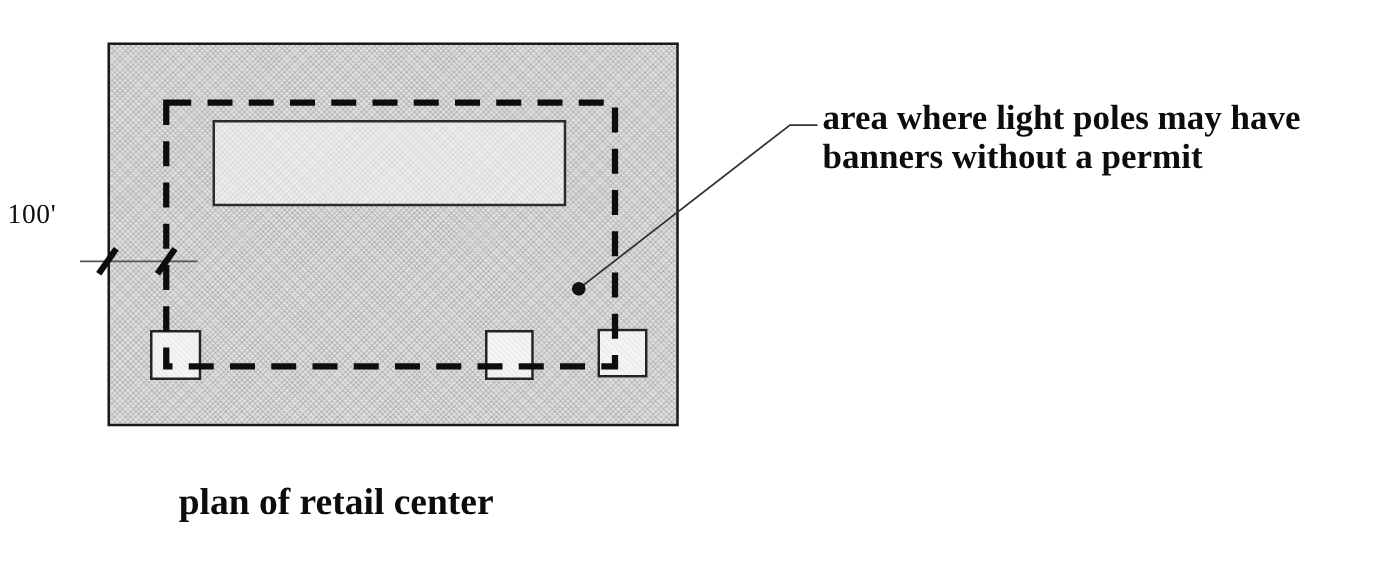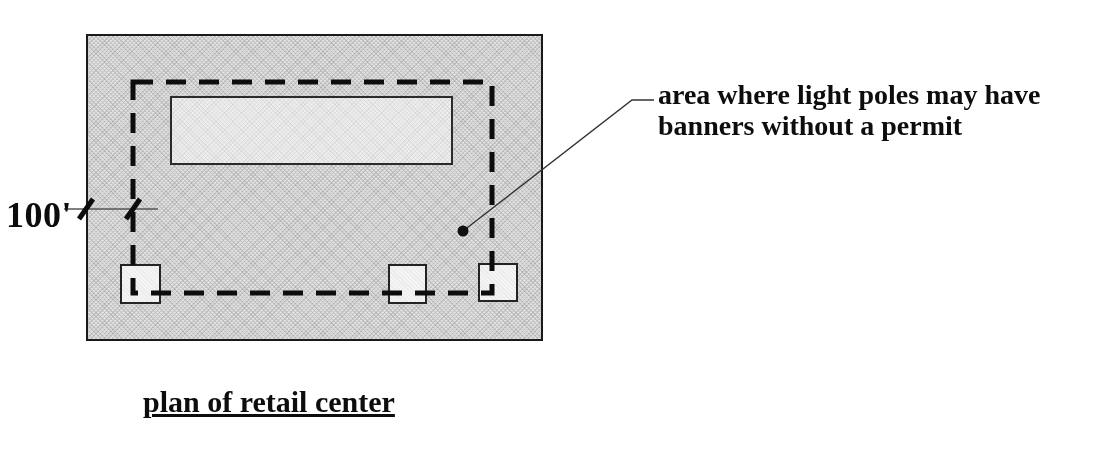--- a/index.html
+++ b/index.html
@@ -52,41 +52,39 @@
   .pad-3 { left: 478px; top: 263px; width: 40px; height: 39px; }
   .overlay {
     position: absolute;
     left: 0; top: 0;
     width: 1105px; height: 453px;
     pointer-events: none;
   }
   .dim-label {
     position: absolute;
     left: 6px; top: 158px;
-    font-size: 36px;
-    font-weight: bold;
+    font-size: 22px;
+    font-weight: normal;
     letter-spacing: 0.5px;
-    margin-top: 36px;
   }
   .annotation {
     position: absolute;
     left: 658px; top: 79px;
     width: 450px;
     font-size: 28px;
     font-weight: bold;
     line-height: 31px;
     white-space: nowrap;
   }
   .annotation .ann-line { display: block; }
   .caption {
     position: absolute;
     left: 143px; top: 385px;
     font-size: 30px;
     font-weight: bold;
-    text-decoration: underline;
   }
 </style>
 </head>
 <body>
 
 <div class="stage">
 
   <div class="site halftone"></div>
 
   <div class="building halftone-light"></div>

